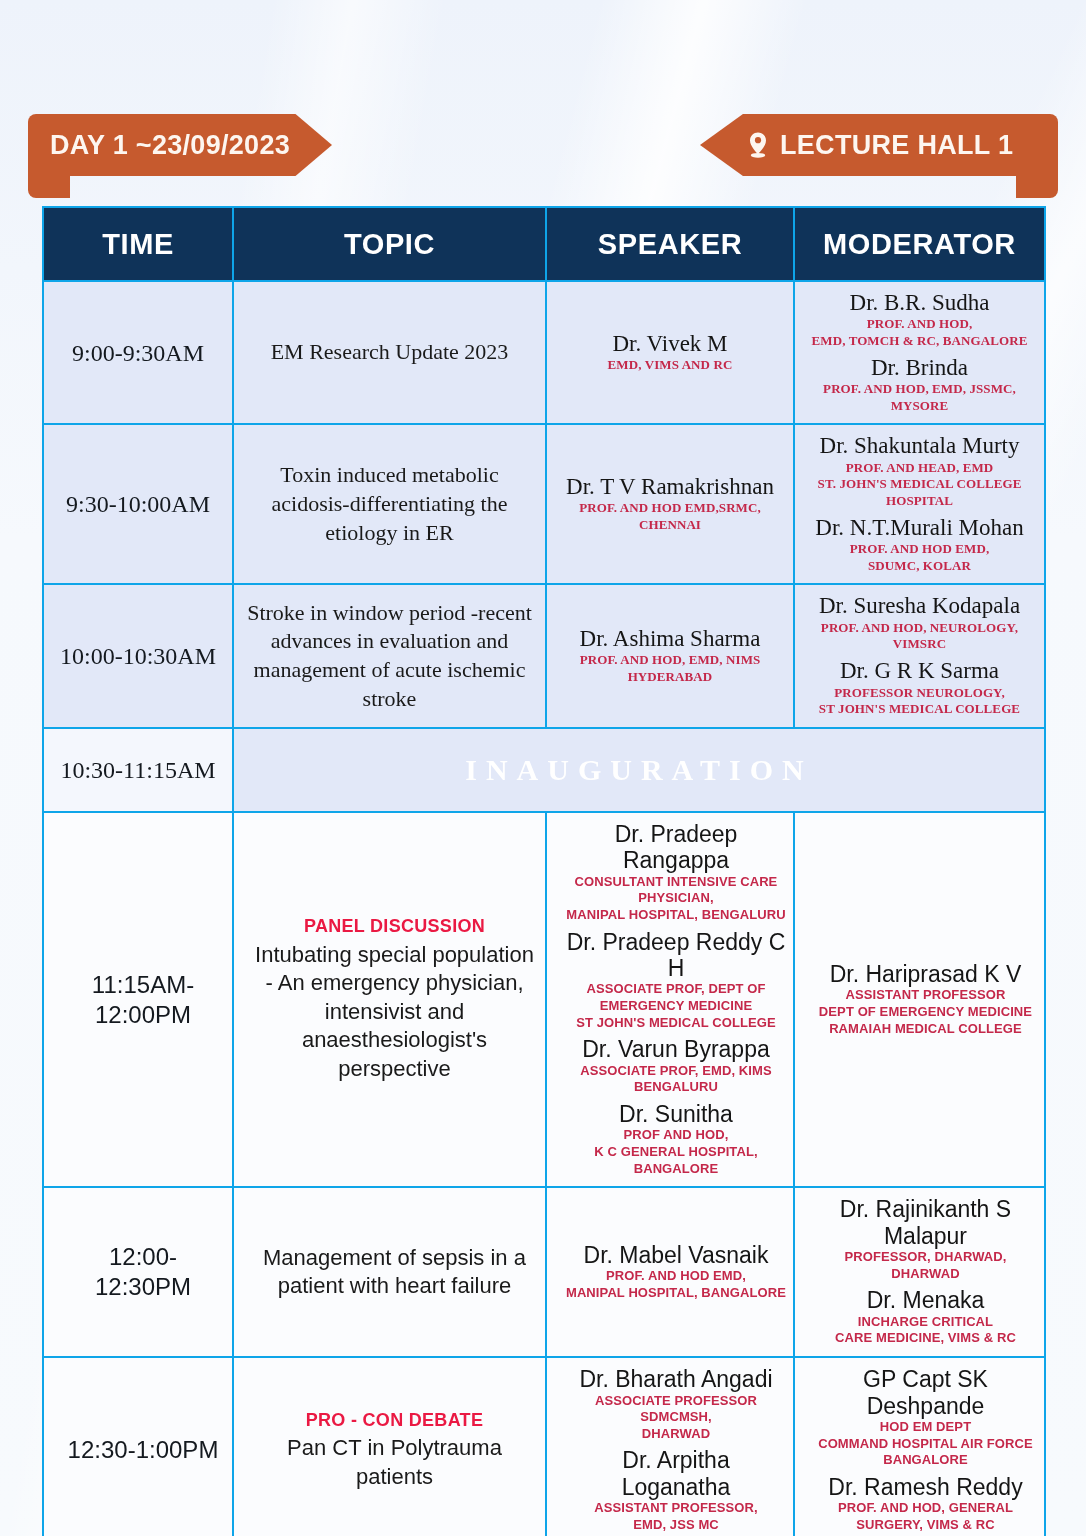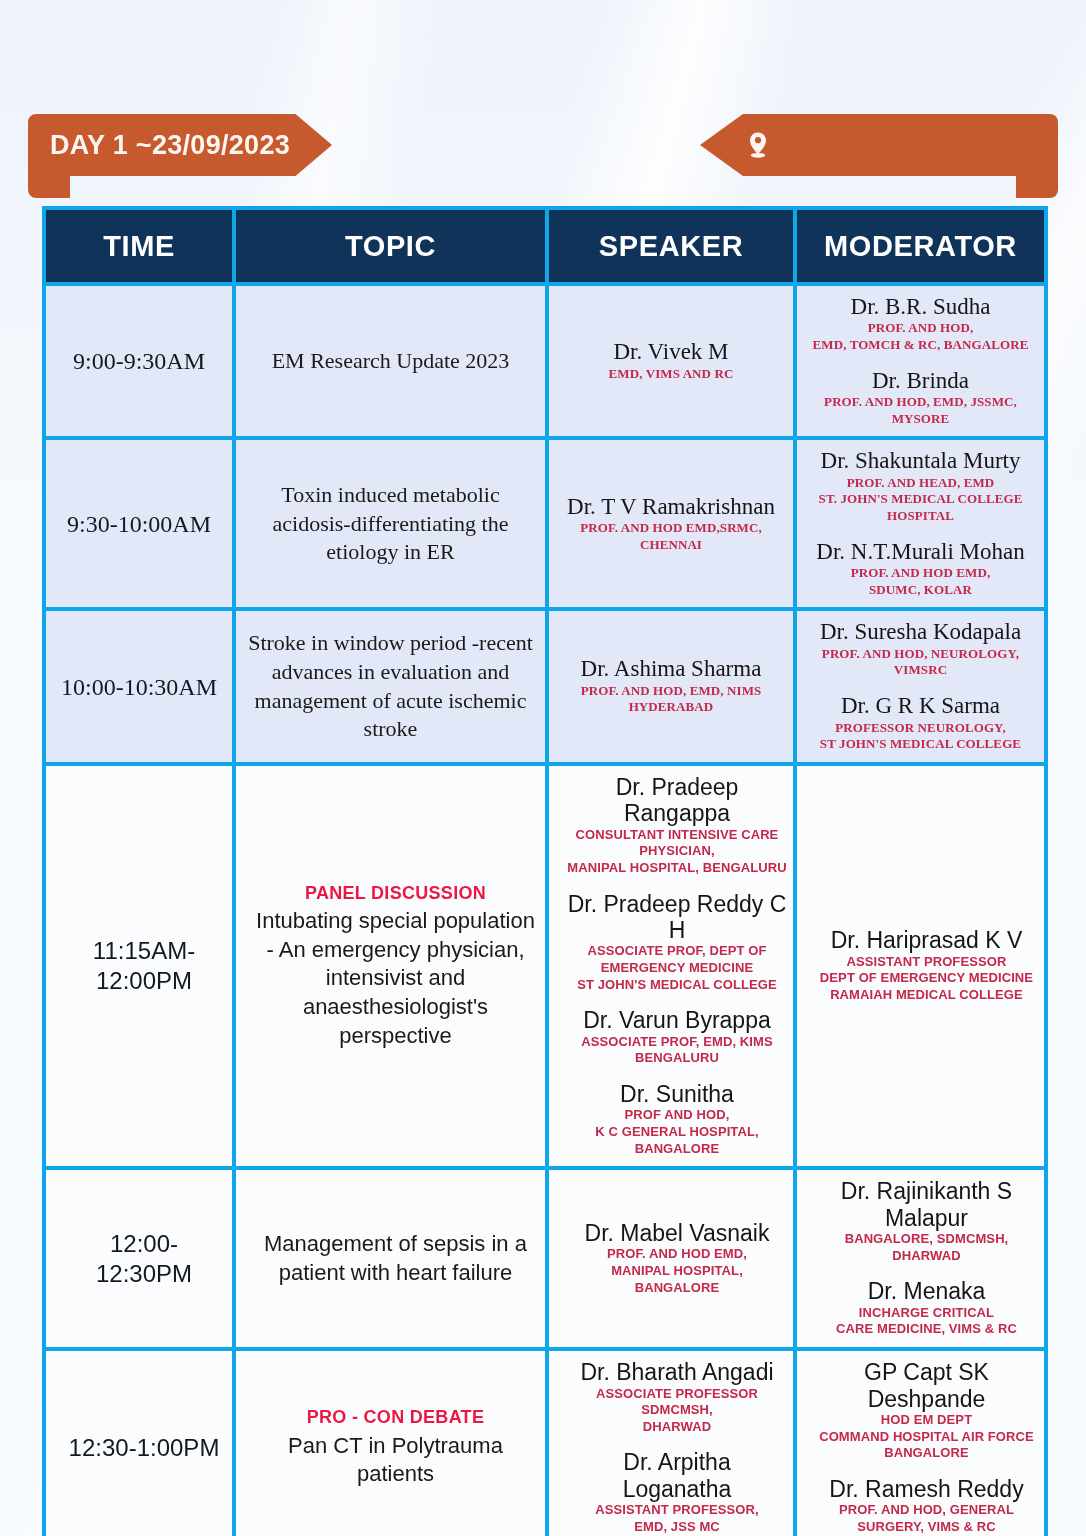--- a/index.html
+++ b/index.html
@@ -104,21 +104,21 @@
     width: 1002px;
     border-collapse: collapse;
     table-layout: fixed;
   }
   .sched col.c-time  { width: 190px; }
   .sched col.c-topic { width: 313px; }
   .sched col.c-spk   { width: 248px; }
   .sched col.c-mod   { width: 251px; }
 
   .sched th, .sched td {
-    border: 4px solid #0ea5e9;
+    border: 2px solid #0ea5e9;
     vertical-align: middle;
     text-align: center;
     padding: 6px 8px;
   }
   thead th {
     background: #0f3359;
     color: #ffffff;
     font-size: 29px;
     font-weight: bold;
     letter-spacing: .6px;
@@ -142,21 +142,21 @@
   .topic-head {
     display: block;
     color: #ea1943;
     font-weight: bold;
     font-size: 18px;
     letter-spacing: .3px;
     margin-bottom: 2px;
   }
   td.people { padding: 8px 6px; }
   .person { margin: 0 0 1px 0; }
-  .person + .person { margin-top: 14px; }
+  .person + .person { margin-top: 5px; }
   .p-name {
     display: block;
     font-size: 23px;
     color: #151515;
     line-height: 1.15;
   }
   .p-aff {
     display: block;
     font-size: 13px;
     color: #c4284a;
@@ -192,20 +192,21 @@
 
     <div class="ribbon-right-tail"></div>
     <div class="ribbon ribbon-right">
       <span class="pin-icon">
         <svg width="22" height="28" viewBox="0 0 22 28" aria-hidden="true">
           <path d="M11 1.5c-4.4 0-8 3.5-8 7.9 0 5.6 6.6 12.2 7.4 13 .3.3.9.3 1.2 0 .8-.8 7.4-7.4 7.4-13 0-4.4-3.6-7.9-8-7.9z" fill="#fdf6f0"></path>
           <circle cx="11" cy="9.2" r="3.1" fill="#c65a2e"></circle>
           <ellipse cx="11" cy="24.3" rx="7.2" ry="2.4" fill="#fdf6f0"></ellipse>
         </svg>
       </span>
+      <span>LECTURE HALL 1</span>
     </div>
   </div>
 
   <table class="sched">
     <colgroup>
       <col class="c-time">
         <col class="c-topic">
         <col class="c-spk">
         <col class="c-mod">
     </colgroup>
@@ -271,20 +272,24 @@
             <div class="person">
               <span class="p-name">Dr. Suresha Kodapala</span>
               <span class="p-aff">PROF. AND HOD, NEUROLOGY, VIMSRC</span>
             </div>
             <div class="person">
               <span class="p-name">Dr. G R K Sarma</span>
               <span class="p-aff">PROFESSOR NEUROLOGY,<br>ST JOHN'S MEDICAL COLLEGE</span>
             </div>
           </td>
         </tr>
+        <tr class="tint banner-row">
+          <td class="time">10:30-11:15AM</td>
+          <td class="banner" colspan="3">INAUGURATION</td>
+        </tr>
         <tr class="plain">
           <td class="time">11:15AM-12:00PM</td>
           <td class="topic"><span class="topic-head">PANEL DISCUSSION</span><span>Intubating special population - An emergency physician, intensivist and anaesthesiologist's perspective</span></td>
           <td class="people">
             <div class="person">
               <span class="p-name">Dr. Pradeep Rangappa</span>
               <span class="p-aff">CONSULTANT INTENSIVE CARE PHYSICIAN,<br>MANIPAL HOSPITAL, BENGALURU</span>
             </div>
             <div class="person">
               <span class="p-name">Dr. Pradeep Reddy C H</span>
@@ -311,21 +316,21 @@
           <td class="topic"><span>Management of sepsis in a patient with heart failure</span></td>
           <td class="people">
             <div class="person">
               <span class="p-name">Dr. Mabel Vasnaik</span>
               <span class="p-aff">PROF. AND HOD EMD,<br>MANIPAL HOSPITAL, BANGALORE</span>
             </div>
           </td>
           <td class="people">
             <div class="person">
               <span class="p-name">Dr. Rajinikanth S Malapur</span>
-              <span class="p-aff">BANGALORE, SDMCMSH, DHARWAD</span>
+              <span class="p-aff">PROFESSOR, DHARWAD, DHARWAD</span>
             </div>
             <div class="person">
               <span class="p-name">Dr. Menaka</span>
               <span class="p-aff">INCHARGE CRITICAL<br>CARE MEDICINE, VIMS &amp; RC</span>
             </div>
           </td>
         </tr>
         <tr class="plain">
           <td class="time">12:30-1:00PM</td>
           <td class="topic"><span class="topic-head">PRO - CON DEBATE</span><span>Pan CT in Polytrauma patients</span></td>

